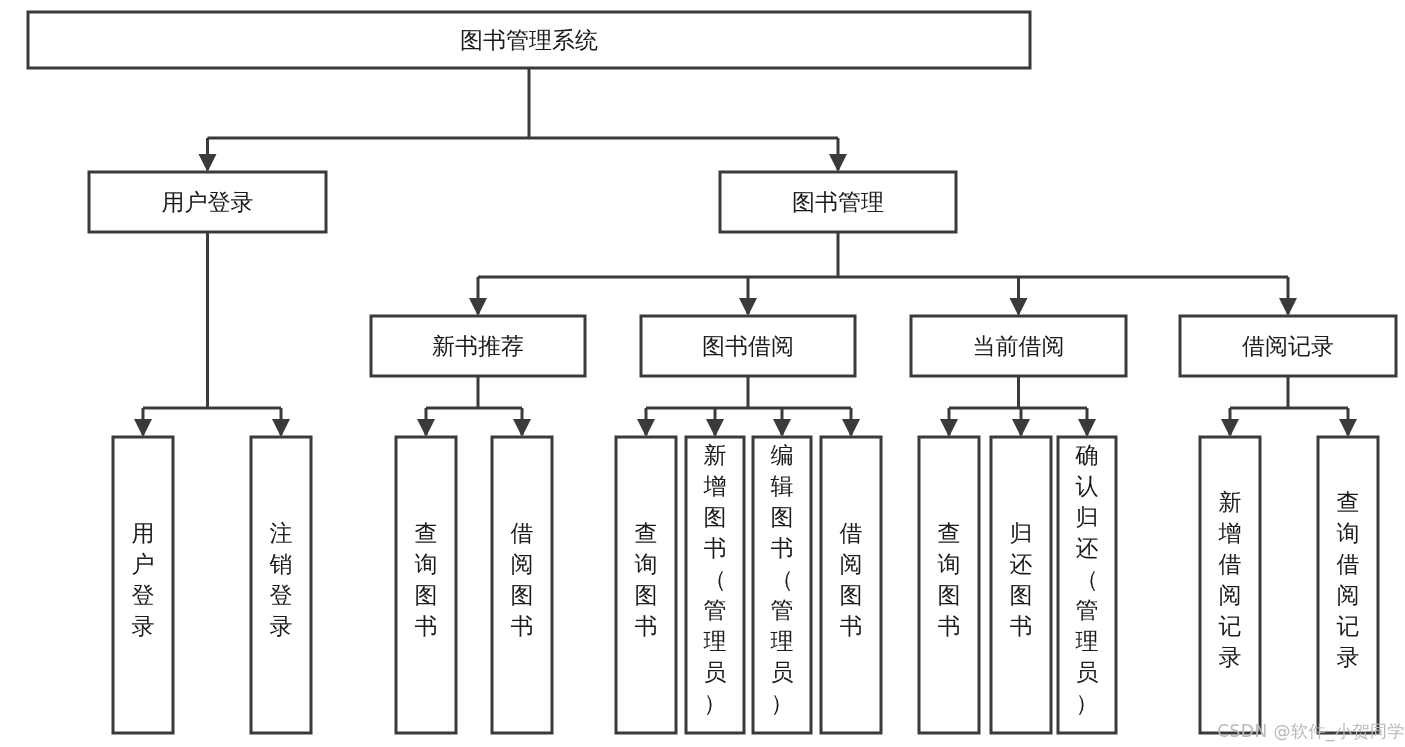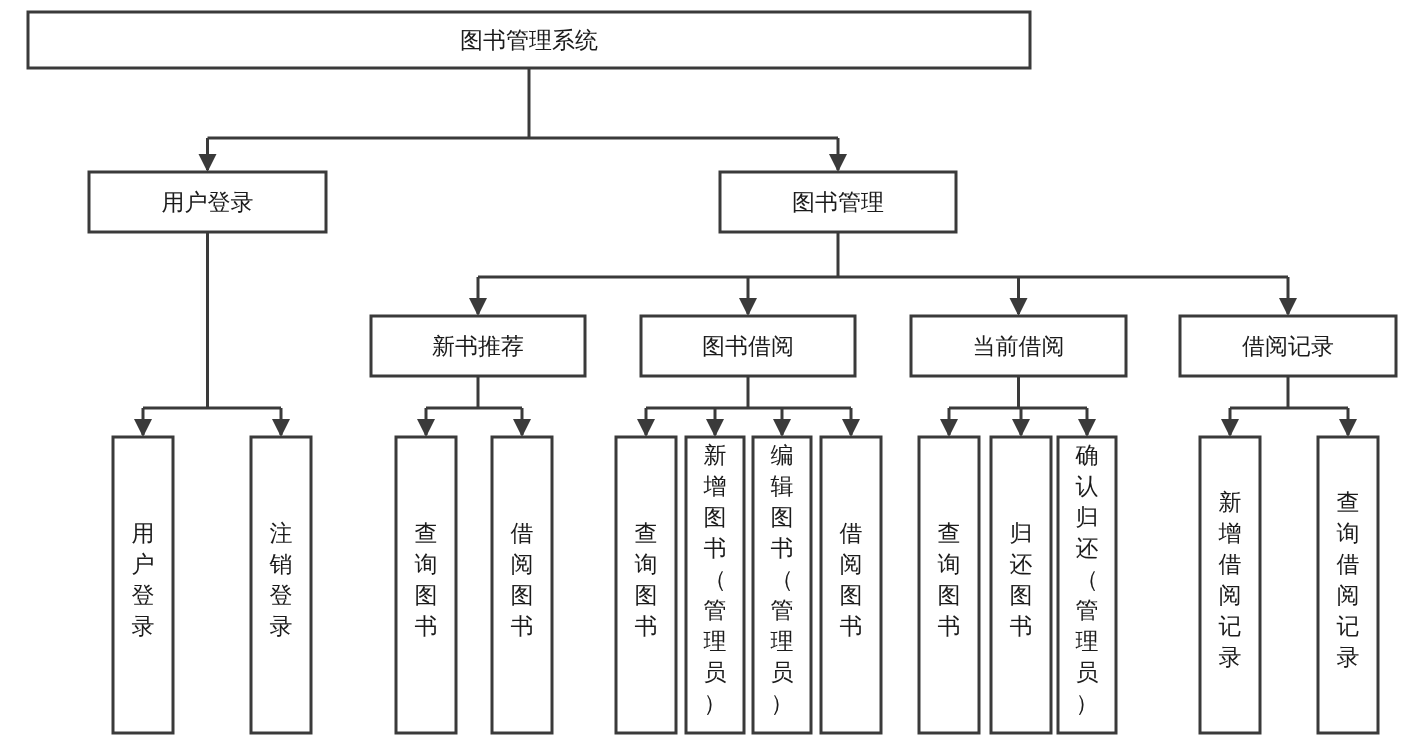--- a/index.html
+++ b/index.html
@@ -200,13 +200,14 @@
         <g>
           <rect x="1192" y="437" width="60" height="296" class="nodebox"></rect>
           <text class="vlabel" x="1222" y="0"><tspan x="1222" y="509.5">新</tspan><tspan x="1222" y="540.5">增</tspan><tspan x="1222" y="571.5">借</tspan><tspan x="1222" y="602.5">阅</tspan><tspan x="1222" y="633.5">记</tspan><tspan x="1222" y="664.5">录</tspan></text>
         </g>
         <g>
           <rect x="1310" y="437" width="60" height="296" class="nodebox"></rect>
           <text class="vlabel" x="1340" y="0"><tspan x="1340" y="509.5">查</tspan><tspan x="1340" y="540.5">询</tspan><tspan x="1340" y="571.5">借</tspan><tspan x="1340" y="602.5">阅</tspan><tspan x="1340" y="633.5">记</tspan><tspan x="1340" y="664.5">录</tspan></text>
         </g>
       </g>
   </svg>
+  <div class="watermark">CSDN @软件_小贺同学</div>
 </div>
 
 </body></html>

